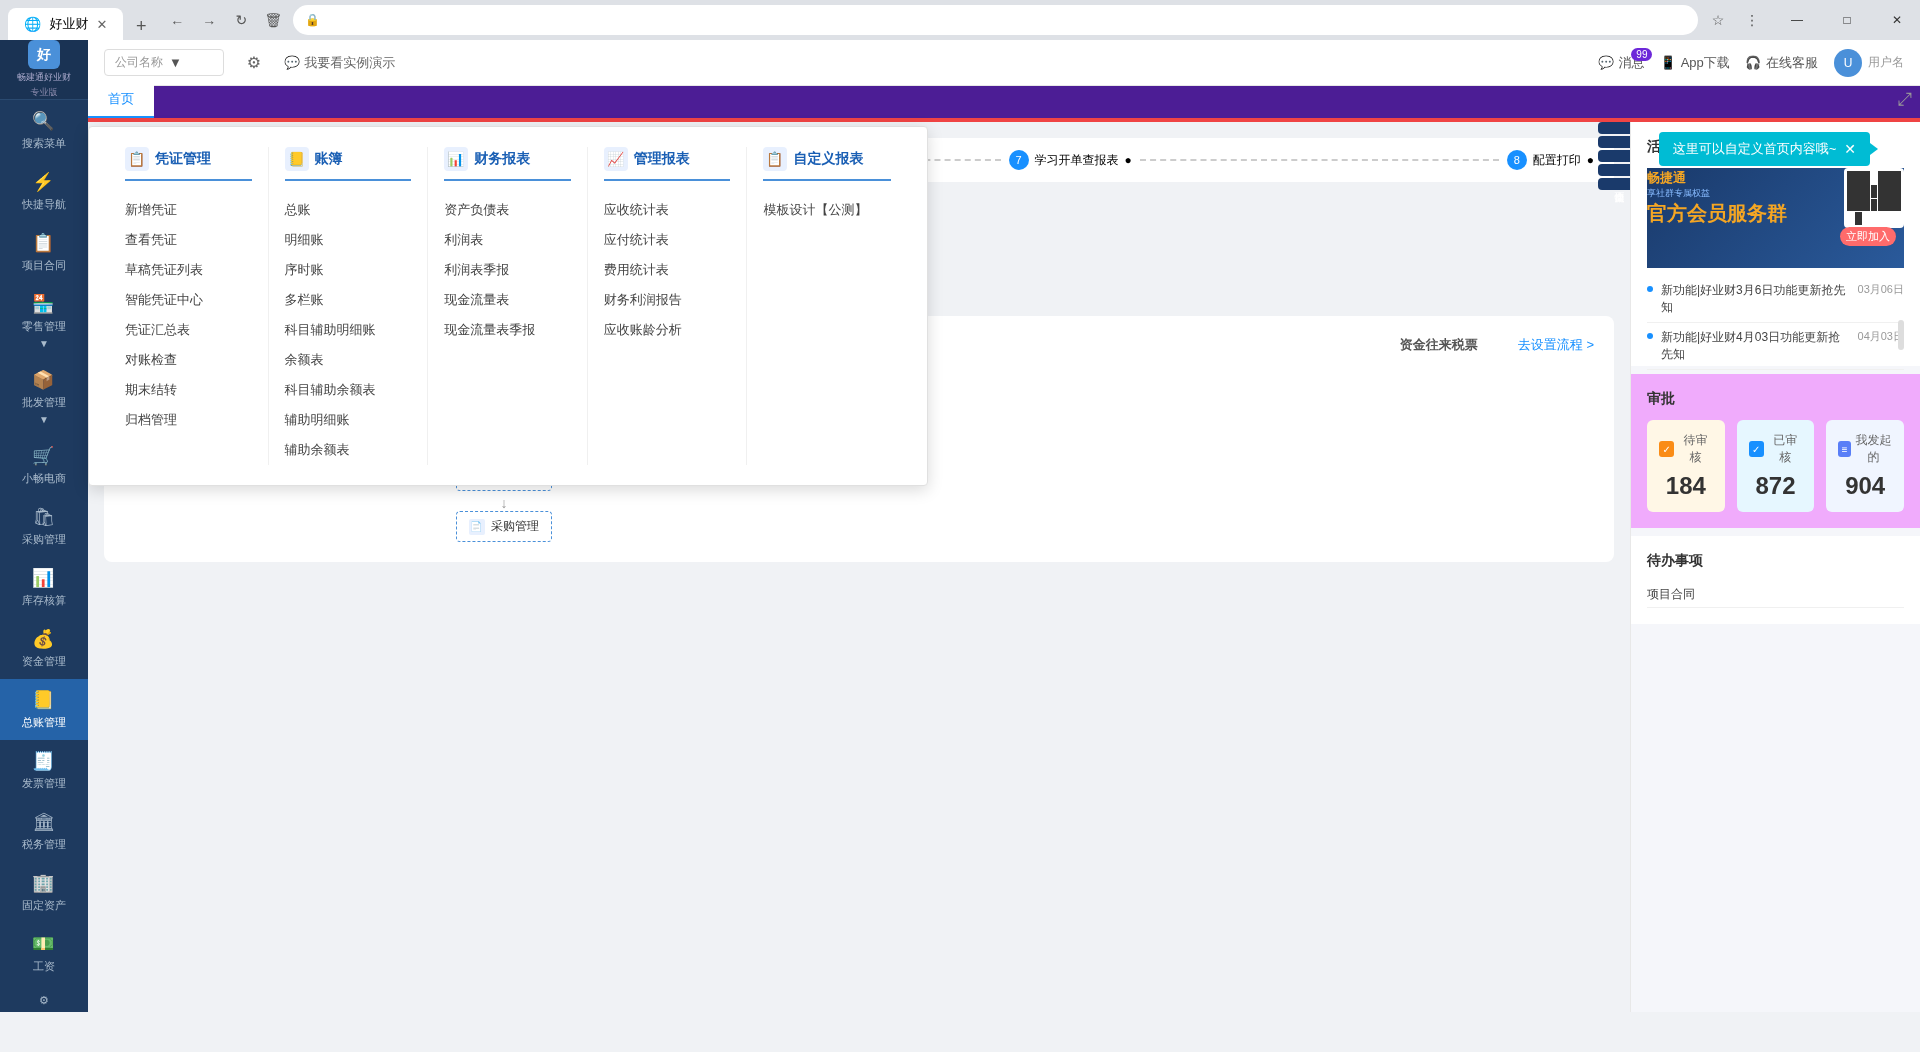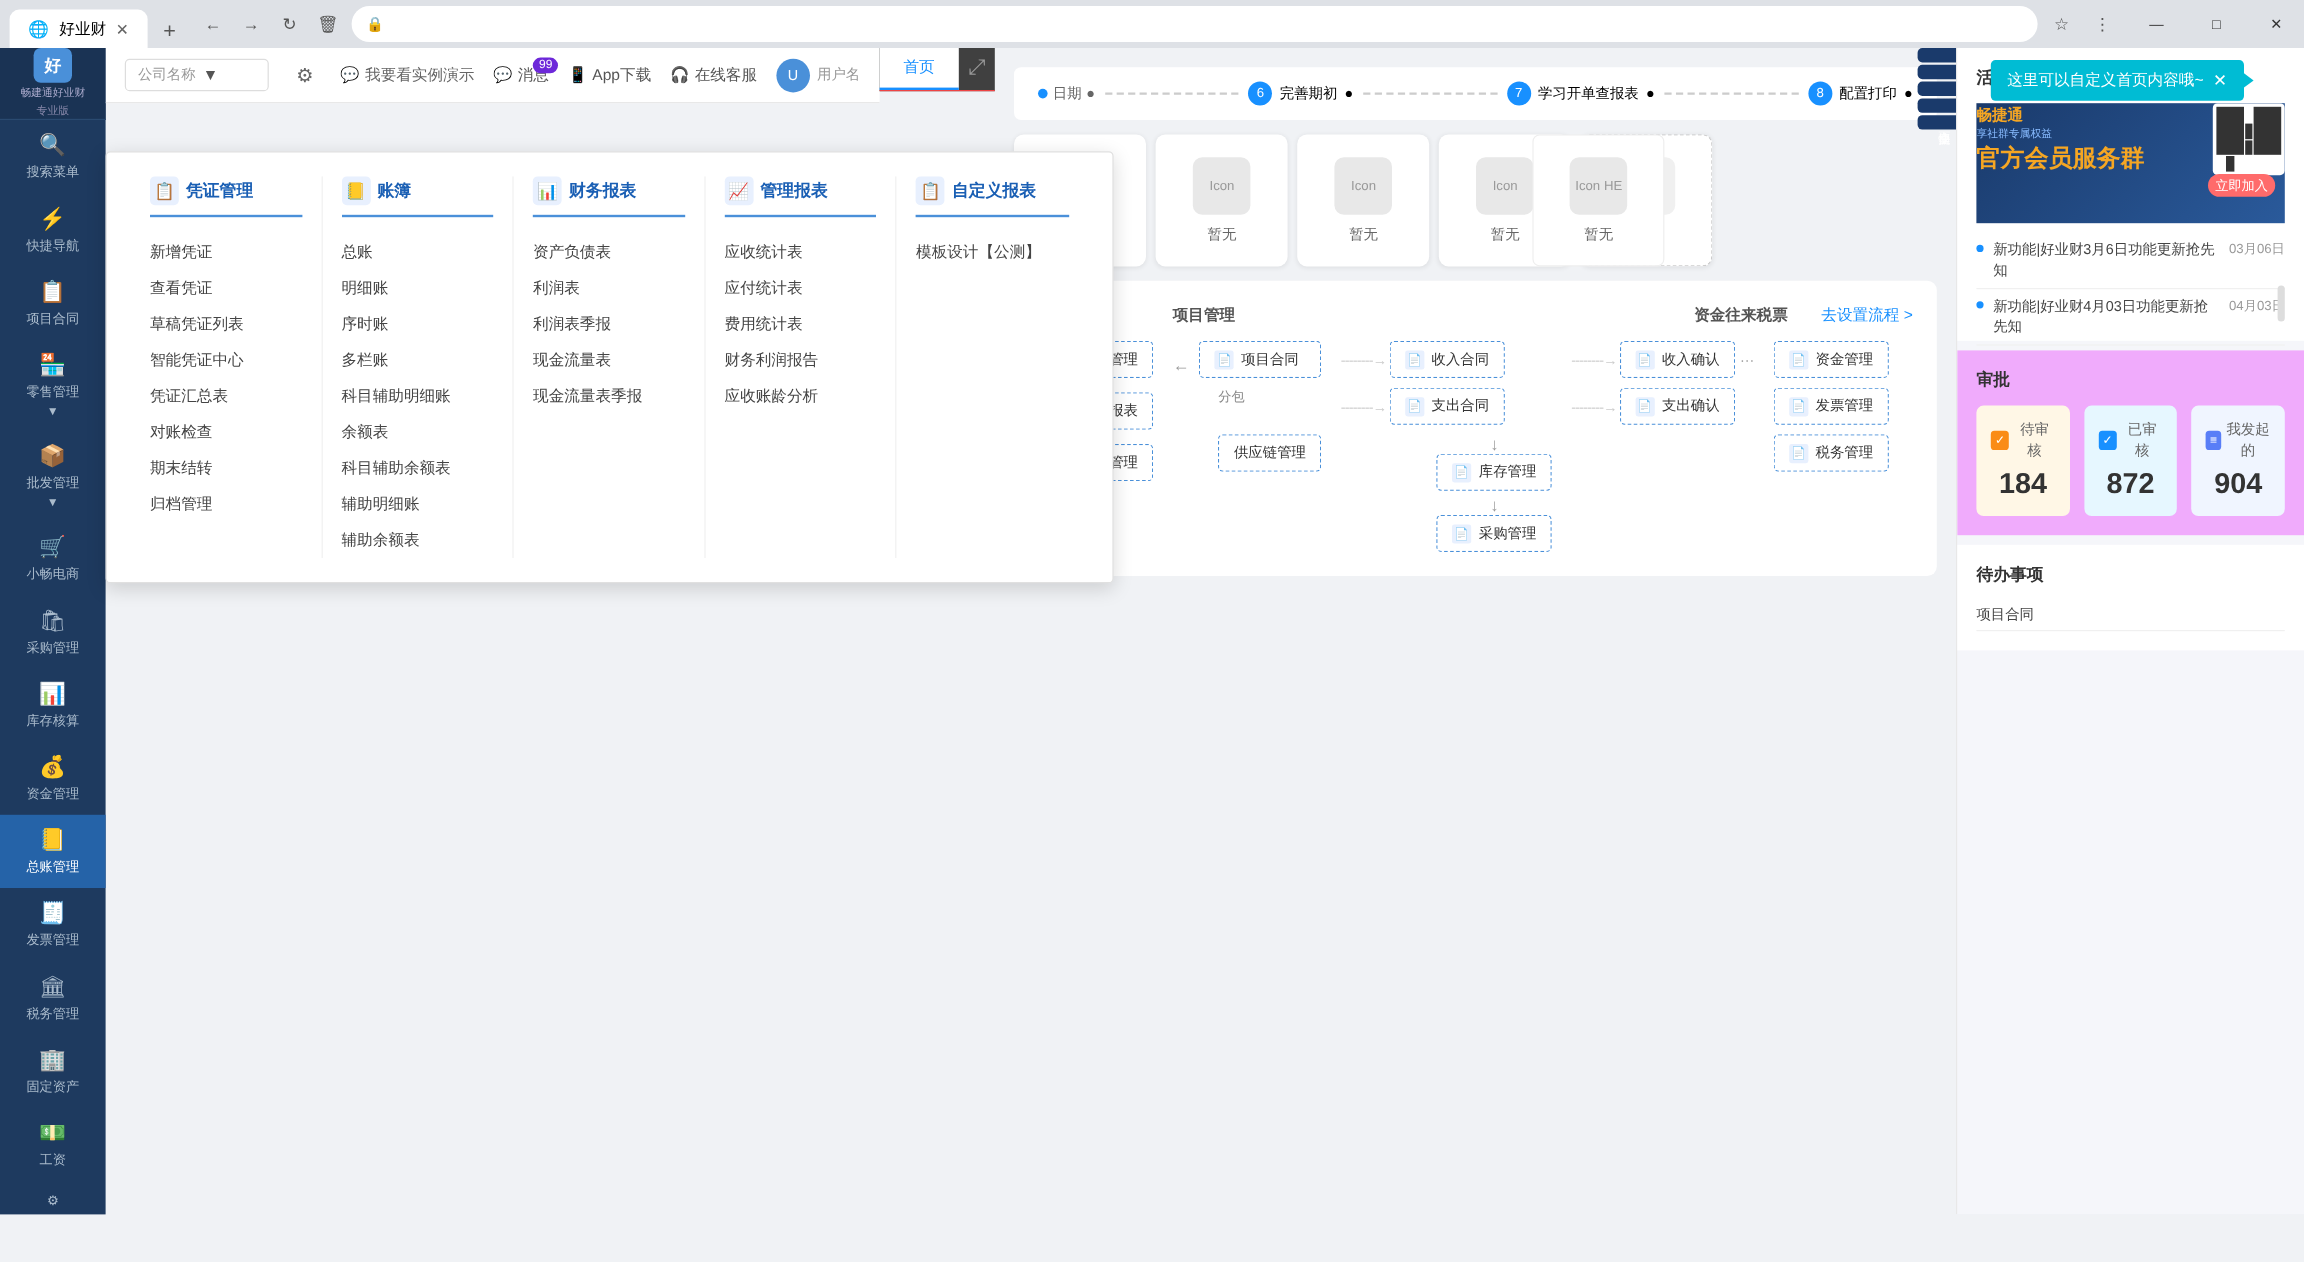--- a/index.html
+++ b/index.html
@@ -23,35 +23,35 @@
     
     .sidebar { width: 88px; background: #1e3a5f; color: white; display: flex; flex-direction: column; align-items: center; padding-top: 0; }
     .sidebar-logo { width: 88px; height: 60px; background: #1a3354; display: flex; flex-direction: column; align-items: center; justify-content: center; gap: 2px; border-bottom: 1px solid #2a4a70; }
     .logo-icon { width: 32px; height: 32px; background: #4a90d9; border-radius: 6px; display: flex; align-items: center; justify-content: center; color: white; font-size: 14px; font-weight: bold; }
     .logo-text { font-size: 10px; color: #aac; }
     .sidebar-item { width: 88px; padding: 10px 4px; display: flex; flex-direction: column; align-items: center; gap: 4px; cursor: pointer; color: #aabbcc; font-size: 11px; }
     .sidebar-item.active { background: #2563a8; color: white; }
     .sidebar-item-icon { font-size: 18px; }
 
     
-    .main-content { flex: 1; display: flex; flex-direction: row; overflow: hidden; justify-content: space-between; }
+    .main-content { flex: 1; display: flex; flex-direction: column; overflow: hidden; justify-content: space-between; }
 
     
     .top-header { background: white; height: 46px; display: flex; align-items: center; padding: 0 16px; border-bottom: 1px solid #e8e8e8; gap: 16px; }
     .company-selector { display: flex; align-items: center; gap: 6px; padding: 4px 10px; border: 1px solid #ddd; border-radius: 4px; cursor: pointer; font-size: 13px; color: #555; min-width: 120px; }
     .settings-btn { width: 28px; height: 28px; display: flex; align-items: center; justify-content: center; cursor: pointer; color: #666; font-size: 16px; }
     .demo-link { display: flex; align-items: center; gap: 4px; color: #666; font-size: 13px; cursor: pointer; }
     .header-right { margin-left: auto; display: flex; align-items: center; gap: 16px; }
     .notif-btn { display: flex; align-items: center; gap: 4px; color: #555; font-size: 13px; cursor: pointer; position: relative; }
     .badge { background: #6d28d9; color: white; font-size: 10px; border-radius: 10px; padding: 1px 5px; position: absolute; top: -6px; right: -8px; }
     .header-btn { display: flex; align-items: center; gap: 4px; color: #555; font-size: 13px; cursor: pointer; }
     .user-avatar { width: 28px; height: 28px; background: #4a90d9; border-radius: 50%; display: flex; align-items: center; justify-content: center; color: white; font-size: 12px; }
 
     
-    .app-tabs { background: #404040; height: 36px; display: flex; align-items: flex-end; padding: 0 0 0 0; border-bottom: 1px solid #ef4444; }
+    .app-tabs { background: #4c1d95; height: 36px; display: flex; align-items: flex-end; padding: 0 0 0 0; border-bottom: 4px solid #ef4444; }
     .app-tab { padding: 8px 20px; cursor: pointer; font-size: 13px; color: #666; border-bottom: 2px solid transparent; }
     .app-tab.active { color: #1890ff; border-bottom: 2px solid #1890ff; background: white; }
 
     
     .content-area { flex: 1; display: flex; overflow: hidden; }
 
     
     .dropdown-overlay { position: fixed; top: 126px; left: 88px; width: 840px; background: white; border: 1px solid #e0e0e0; border-radius: 4px; box-shadow: 0 4px 16px rgba(0,0,0,0.15); z-index: 100; padding: 20px; display: grid; grid-template-columns: 1fr 1fr 1fr 1fr 1fr; gap: 0; }
     .menu-section { padding: 0 16px; border-right: 1px solid #f0f0f0; }
     .menu-section:last-child { border-right: none; }
@@ -305,21 +305,21 @@
             <div class="icon-label">设置</div>
           </div>
         </div>
 
         <div class="workflow-area">
           <div style="display:flex; justify-content:space-between; align-items:center; margin-bottom:12px;">
             <div style="display:flex; gap:60px;">
               <span class="workflow-section-title">财务管理</span>
               <span class="workflow-section-title">项目管理</span>
             </div>
-            <div style="display:flex; justify-content:flex-end; gap:28px; align-items:center;">
+            <div style="display:flex; justify-content:flex-end; gap:40px; align-items:center;">
               <span class="workflow-section-title">资金往来税票</span>
               <span style="color:#1890ff; font-size:13px; cursor:pointer;">去设置流程 &gt;</span>
             </div>
           </div>
 
           <div style="display:flex; gap:0; align-items:flex-start; position:relative;">
 
             <div style="display:flex; flex-direction:column; gap:12px; align-items:center; margin-right:16px;">
               <div class="wf-box wf-dashed">
                 <div class="wf-icon">📄</div>

